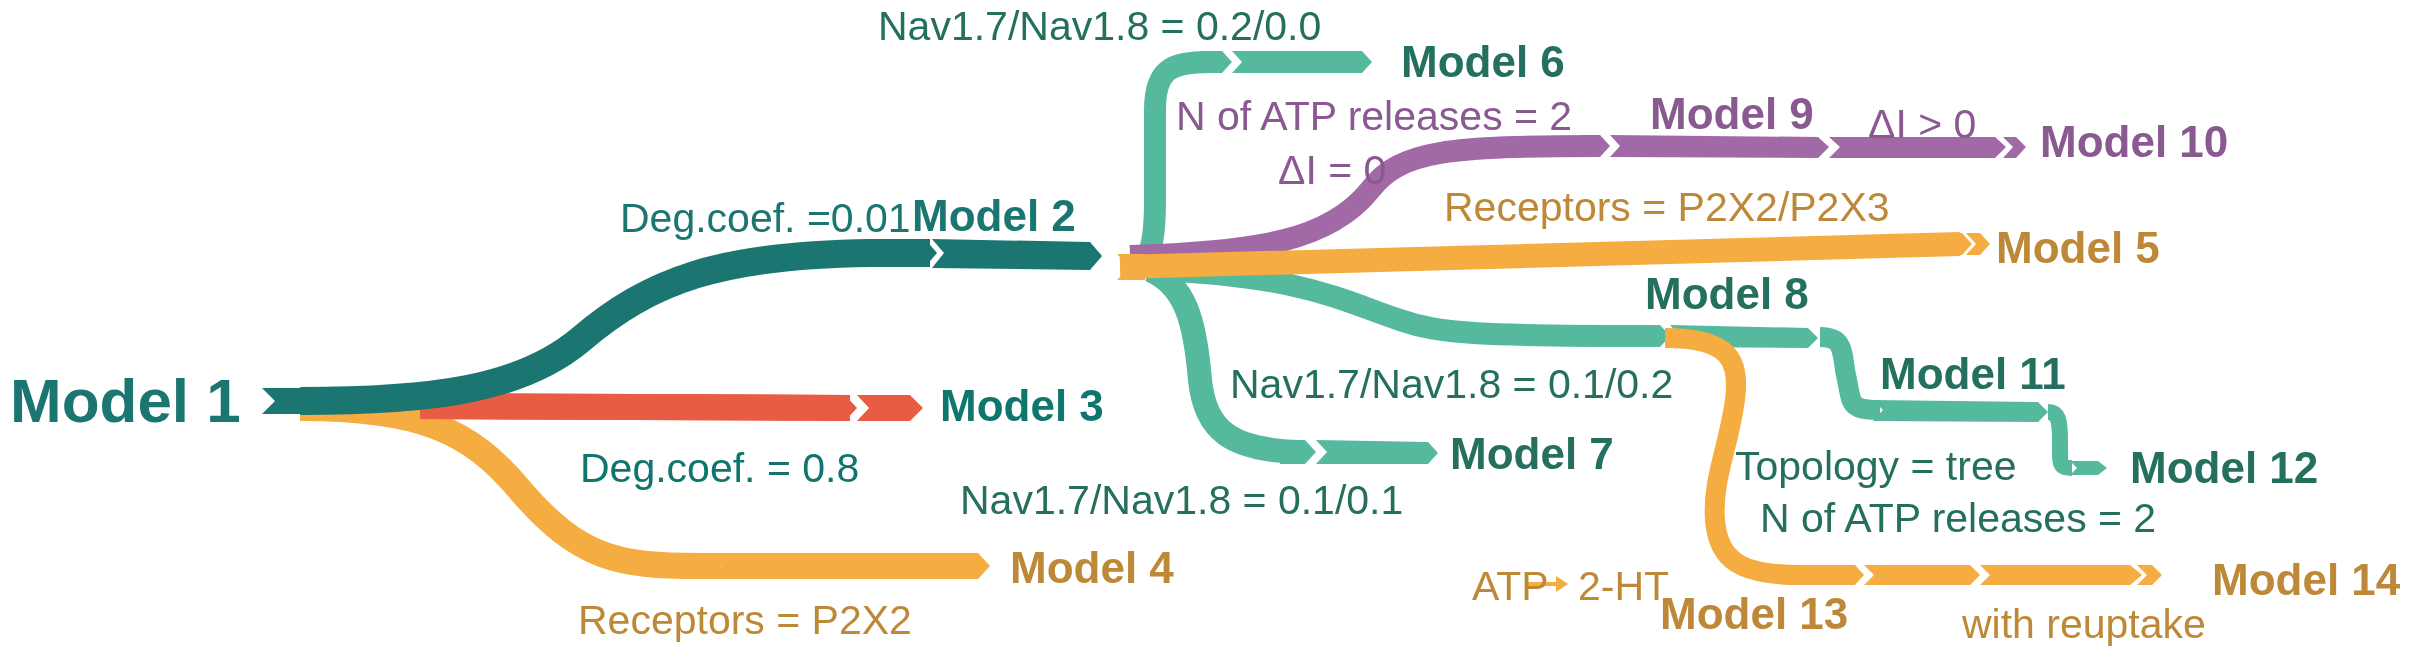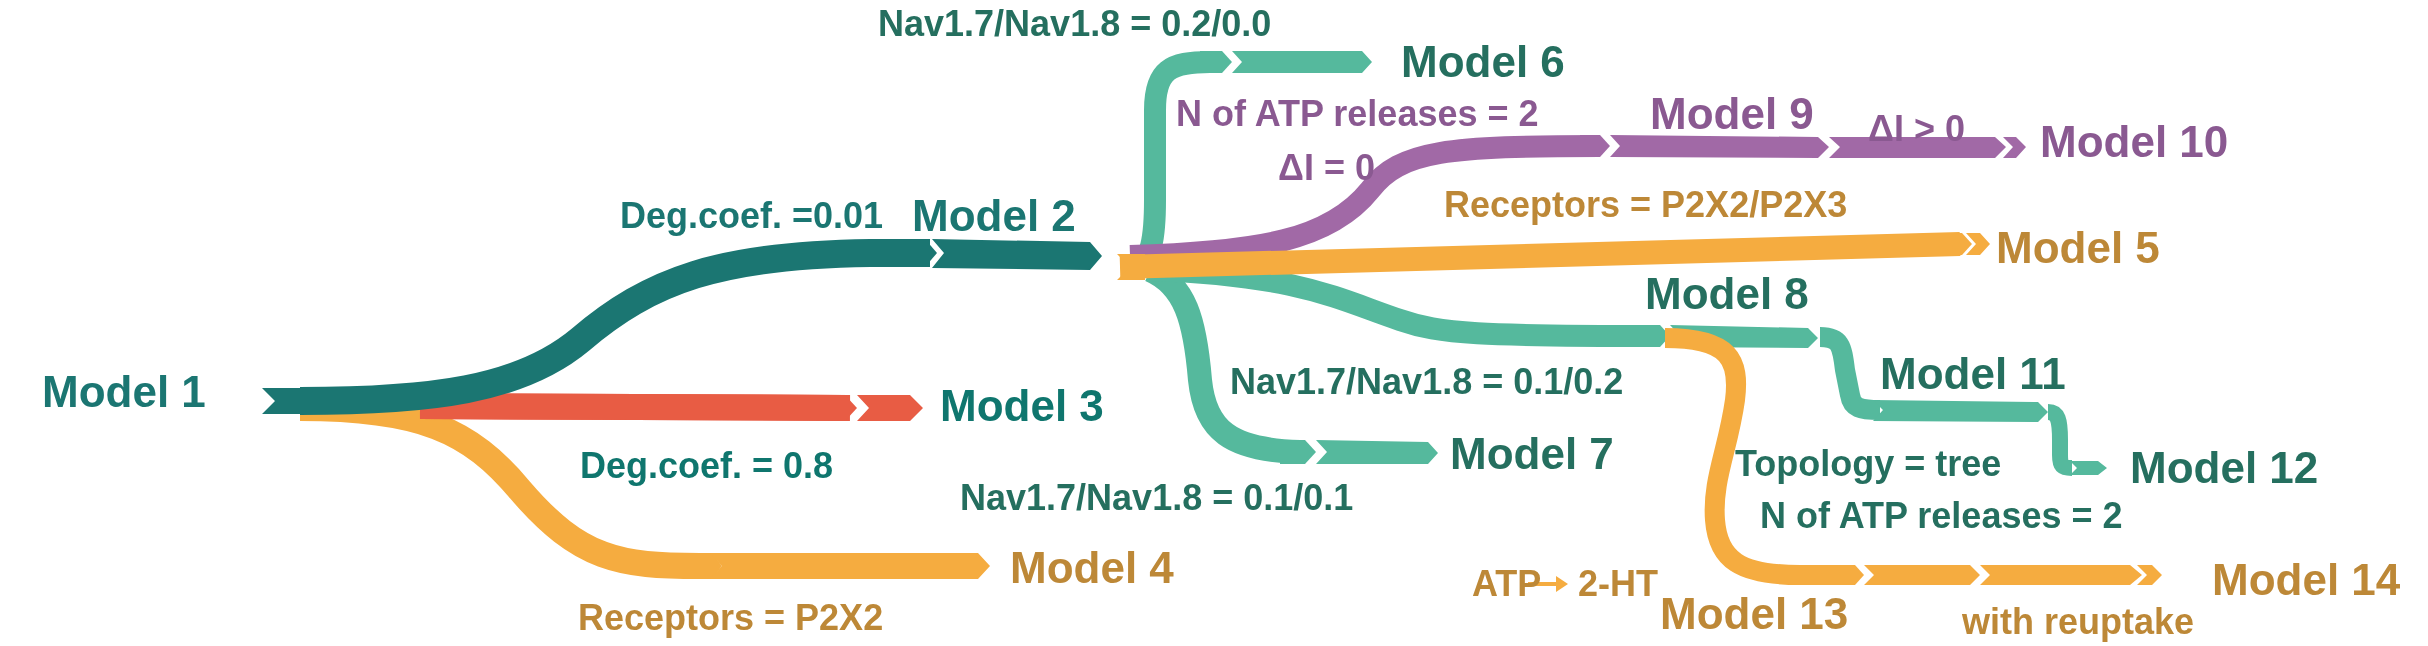--- a/index.html
+++ b/index.html
@@ -1,21 +1,21 @@
 <!DOCTYPE html>
 <html><head>
 <meta charset="utf-8">
 <style>
   html, body { margin: 0; padding: 0; background: #ffffff; }
   body { width: 2428px; height: 646px; overflow: hidden; position: relative; }
   svg#diagram { position: absolute; left: 0; top: 0; width: 2428px; height: 646px; }
   .lbl { position: absolute; white-space: nowrap; font-family: "Liberation Sans", sans-serif; line-height: 1; }
   .model { font-weight: bold; font-size: 44px; }
-  .model1 { font-size: 44px; margin-left: 32px; }
-  .cond { font-size: 36px; font-weight: bold; }
+  .model1 { font-size: 62px; }
+  .cond { font-size: 41px; font-weight: normal; }
   .teal-dark { color: #1b7672; }
   .green-dark { color: #256f5f; }
   .red { color: #0f766e; }
   .orange { color: #bd8837; }
   .purple { color: #8a5991; }
 </style>
 </head>
 <body>
 
 <svg id="diagram" viewBox="0 0 2428 646" xmlns="http://www.w3.org/2000/svg">
@@ -86,21 +86,21 @@
 <div class="lbl model green-dark" style="left:2130px;top:446px;">Model 12</div>
 <div class="lbl model orange" style="left:1660px;top:592px;">Model 13</div>
 <div class="lbl model orange" style="left:2212px;top:558px;">Model 14</div>
 
 <div class="lbl cond teal-dark" style="left:596px;top:198px;margin-left:24px;">Deg.coef. =0.01</div>
 <div class="lbl cond red" style="left:580px;top:448px;">Deg.coef. = 0.8</div>
 <div class="lbl cond orange" style="left:578px;top:600px;">Receptors = P2X2</div>
 <div class="lbl cond green-dark" style="left:878px;top:6px;">Nav1.7/Nav1.8 = 0.2/0.0</div>
 <div class="lbl cond purple" style="left:1176px;top:96px;">N of ATP releases = 2</div>
 <div class="lbl cond purple" style="left:1278px;top:150px;">ΔI = 0</div>
-<div class="lbl cond purple" style="left:1868px;top:111px;">ΔI &gt; 0</div>
+<div class="lbl cond purple" style="left:1868px;top:104px;">ΔI &gt; 0</div>
 <div class="lbl cond orange" style="left:1444px;top:187px;">Receptors = P2X2/P2X3</div>
 <div class="lbl cond green-dark" style="left:1230px;top:364px;">Nav1.7/Nav1.8 = 0.1/0.2</div>
 <div class="lbl cond green-dark" style="left:960px;top:480px;">Nav1.7/Nav1.8 = 0.1/0.1</div>
 <div class="lbl cond green-dark" style="left:1735px;top:446px;">Topology = tree</div>
 <div class="lbl cond green-dark" style="left:1760px;top:498px;">N of ATP releases = 2</div>
 <div class="lbl cond orange" style="left:1472px;top:566px;"><span>ATP</span></div>
 <div class="lbl cond orange" style="left:1578px;top:566px;"><span>2-HT</span></div>
 <div class="lbl cond orange" style="left:1962px;top:604px;">with reuptake</div>
 
 </body></html>

